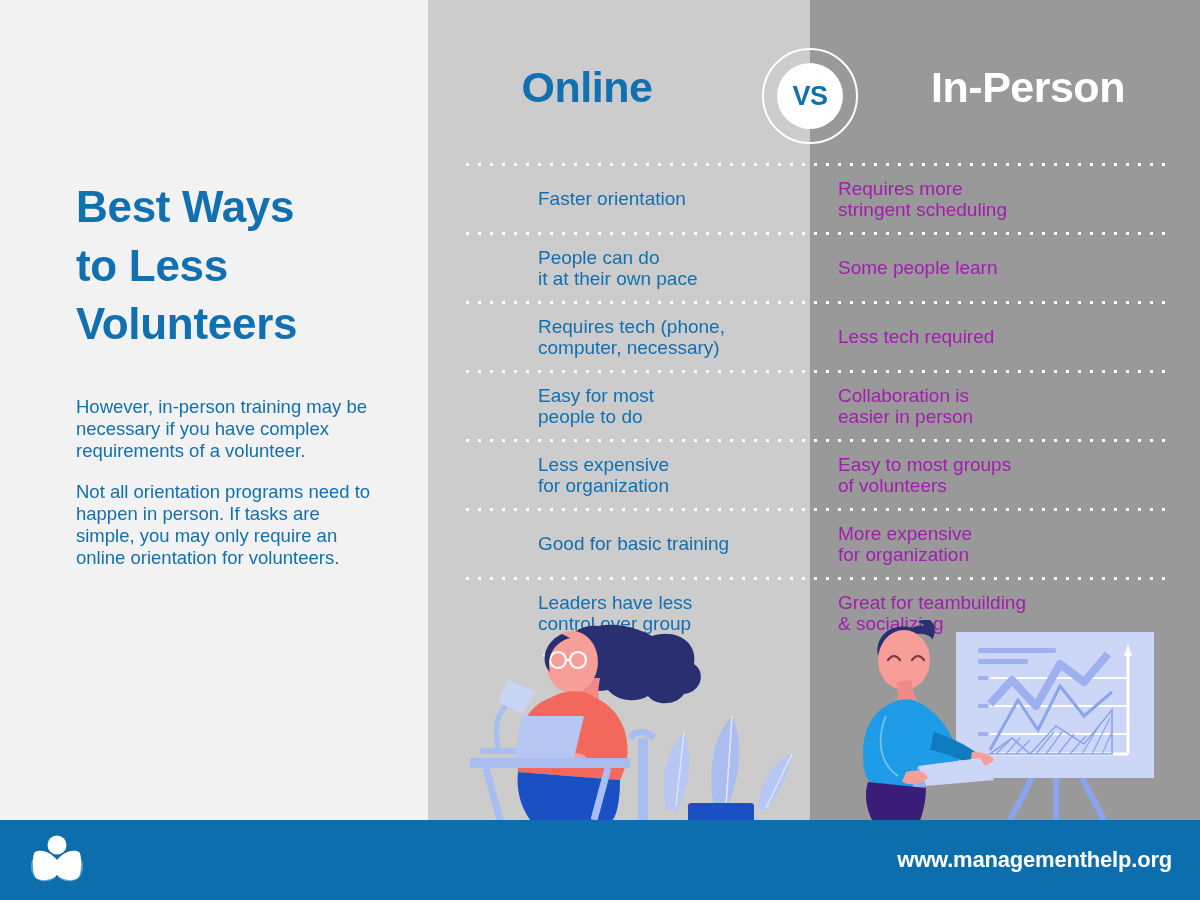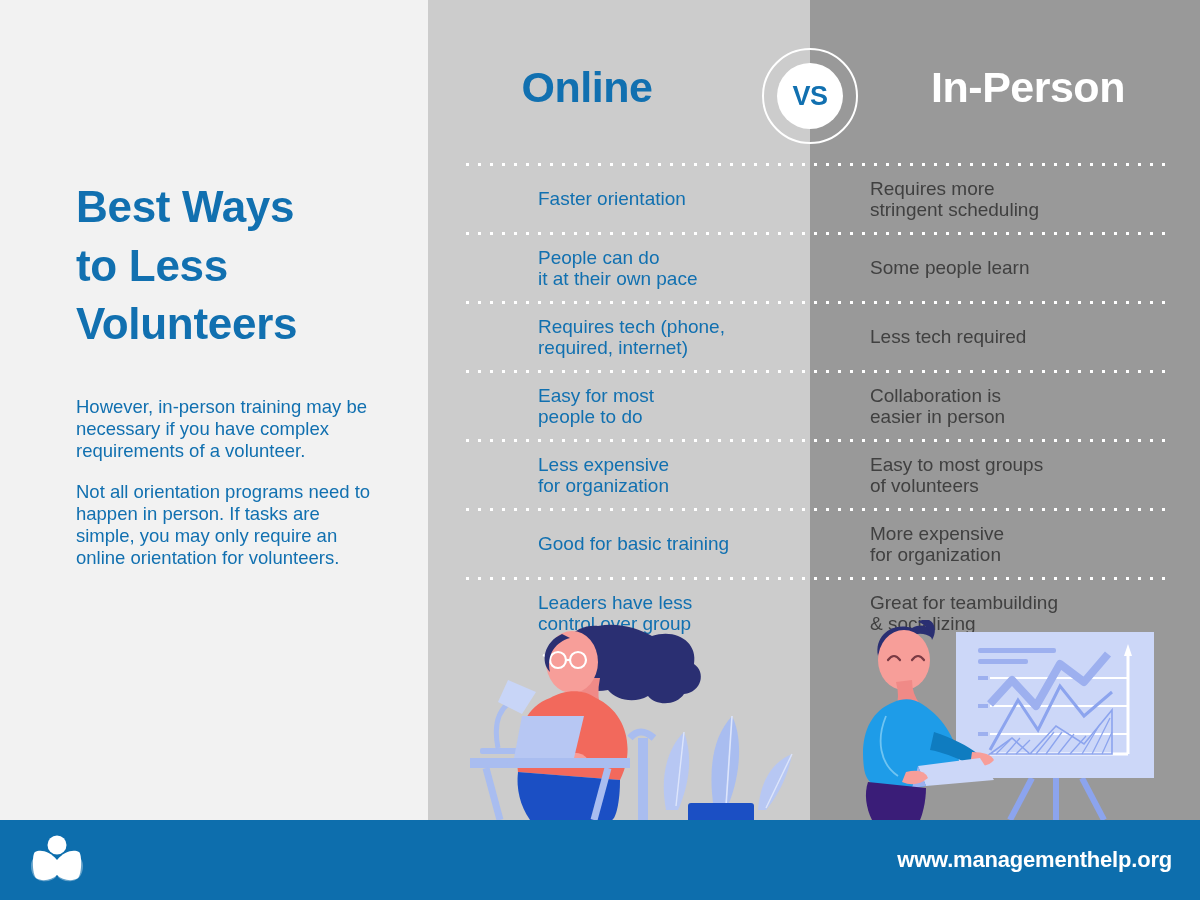--- a/index.html
+++ b/index.html
@@ -135,23 +135,23 @@
     line-height: 1.12;
   }
   .cell.online {
     width: 344px;
     padding-left: 72px;
     box-sizing: border-box;
     color: #1170b0;
   }
   .cell.inperson {
     width: 356px;
-    padding-left: 60px;
+    padding-left: 28px;
     box-sizing: border-box;
-    color: #404040;
+    color: #a21caf;
   }
   .cell .l2 { display: block; }
 
   
   .illus {
     position: absolute;
     bottom: 80px;
   }
   .illus.online   { left: 470px; width: 340px; height: 200px; }
   .illus.inperson { left: 860px; width: 330px; height: 200px; }
@@ -235,21 +235,21 @@
       </div>
       <div class="cell inperson">
         <span>Some people learn</span>
       </div>
     </div>
 
     <div class="divider"></div>
     <div class="row">
       <div class="cell online">
         <span>Requires tech (phone,</span>
-        <span class="l2">required, internet)</span>
+        <span class="l2">computer, necessary)</span>
       </div>
       <div class="cell inperson">
         <span>Less tech required</span>
         <span class="l2"></span>
       </div>
     </div>
 
     <div class="divider"></div>
     <div class="row">
       <div class="cell online">

